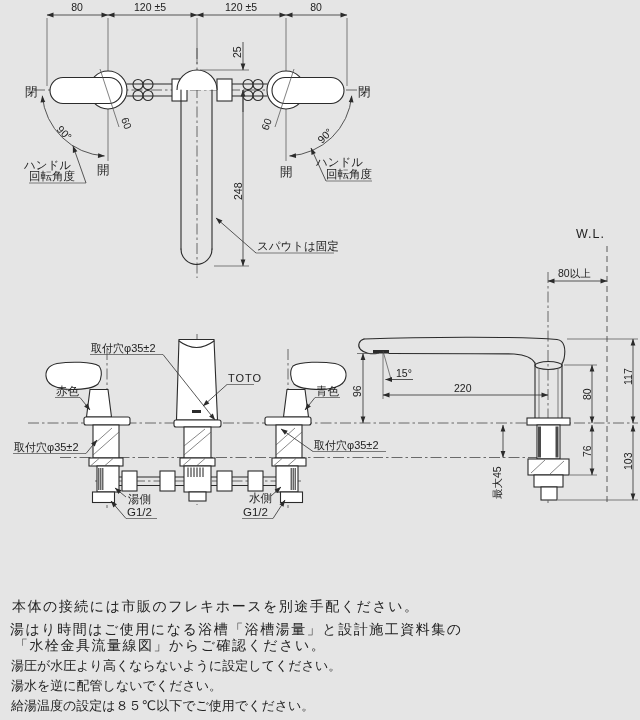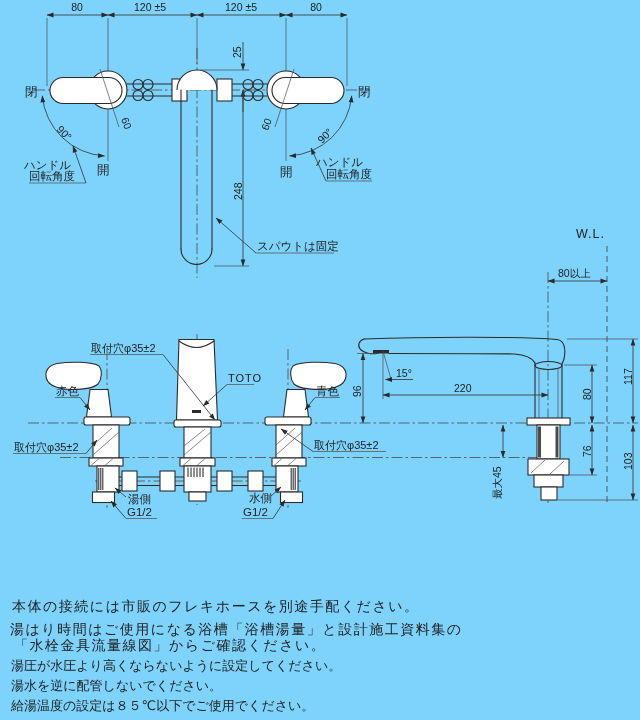--- a/index.html
+++ b/index.html
@@ -1,17 +1,17 @@
 <!DOCTYPE html>
 <html><head>
 <meta charset="utf-8">
 <style>
   html,body{margin:0;padding:0;background:#ffffff;}
   body{font-family:"Liberation Sans","DejaVu Sans",sans-serif;}
-  .stage{position:relative;width:640px;height:720px;background:#7dd3fc;overflow:hidden;}
+  .stage{position:relative;width:640px;height:720px;background:#e5e5e5;overflow:hidden;}
   svg{display:block;}
   svg text{fill:#222;font-family:"Liberation Sans","DejaVu Sans",sans-serif;}
   .dl{stroke:#2b2b2b;stroke-width:1.1;fill:none;stroke-linecap:round;}
   .dlf{stroke:#2b2b2b;stroke-width:1.1;fill:#ffffff;}
   .dim{stroke:#3a3a3a;stroke-width:0.85;fill:none;}
   .ext{stroke:#4a4a4a;stroke-width:0.7;fill:none;}
   .cl{stroke:#4a4a4a;stroke-width:0.8;fill:none;stroke-dasharray:11 3 2.5 3;}
   .dash{stroke:#4a4a4a;stroke-width:0.9;fill:none;stroke-dasharray:6 4;}
   .hatch{stroke:#555;stroke-width:0.7;fill:none;}
   .thr{stroke:#333;stroke-width:1.1;fill:none;}

